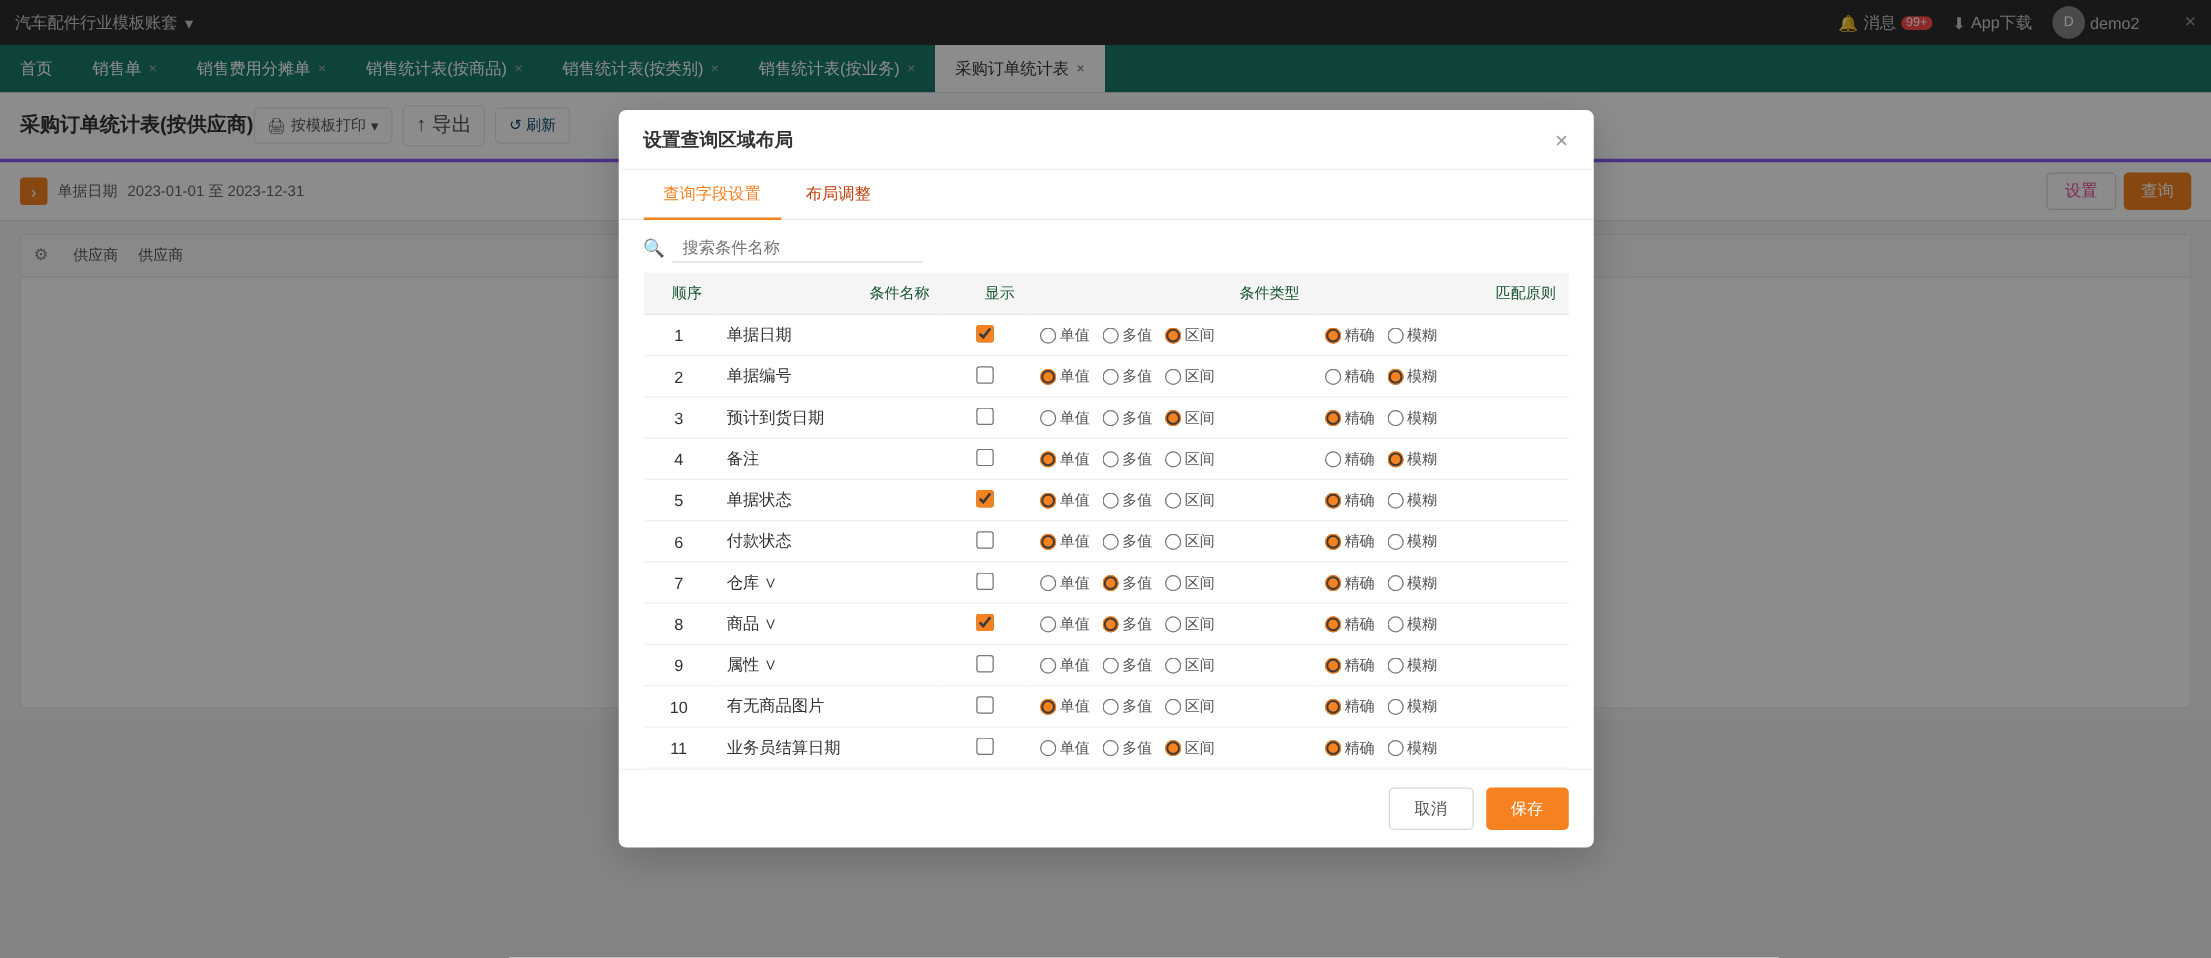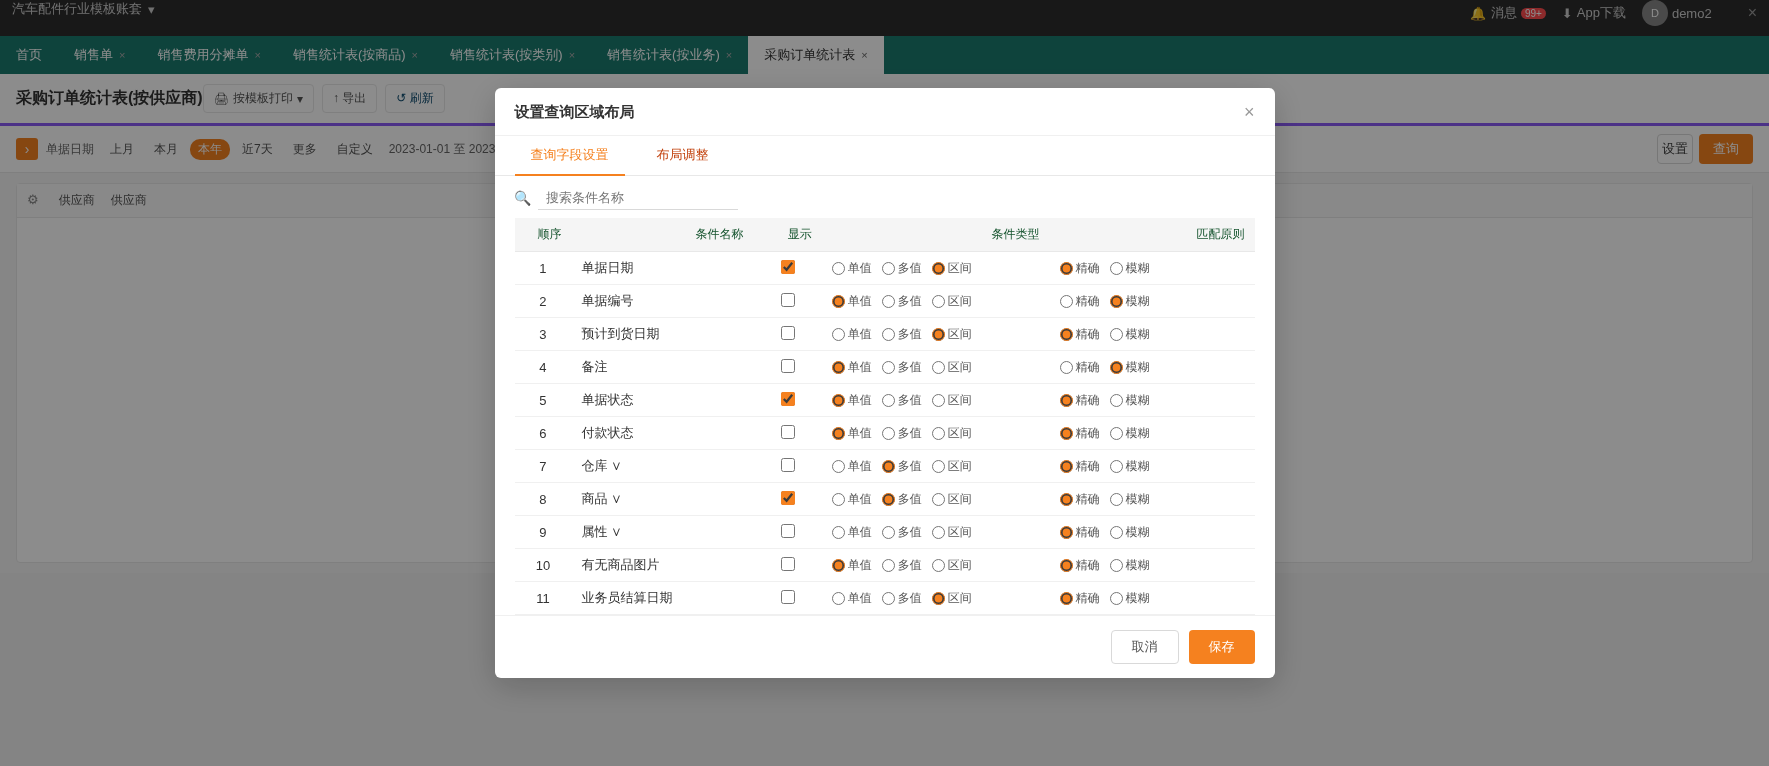--- a/index.html
+++ b/index.html
@@ -3,21 +3,21 @@
   <meta charset="utf-8">
   <style>
     * { box-sizing: border-box; margin: 0; padding: 0; }
     body { font-family: 'Microsoft YaHei', Arial, sans-serif; font-size: 13px; background: #f0f0f0; overflow: hidden; }
 
     
     .top-nav {
       background: #2d2d2d;
       height: 36px;
       display: flex;
-      align-items: flex-start;
+      align-items: center;
       padding: 0 12px;
       justify-content: space-between;
     }
     .top-nav-left { color: #ccc; font-size: 13px; display: flex; align-items: center; gap: 6px; }
     .top-nav-right { display: flex; align-items: center; gap: 16px; color: #ccc; font-size: 13px; }
     .top-nav-right .badge { background: #ff4d4f; color: white; border-radius: 10px; font-size: 10px; padding: 0 4px; }
     .top-nav-right .user { display: flex; align-items: center; gap: 4px; }
     .avatar { width: 26px; height: 26px; border-radius: 50%; background: #888; display: flex; align-items: center; justify-content: center; color: white; font-size: 11px; }
     .close-x { color: #999; cursor: pointer; font-size: 16px; margin-left: 20px; }
 
@@ -49,21 +49,21 @@
       background: white;
       padding: 10px 16px;
       border-bottom: 3px solid #8b5cf6;
       display: flex;
       align-items: center;
       justify-content: flex-start;
     }
     .page-title { font-size: 16px; font-weight: bold; color: #333; }
     .header-actions { display: flex; align-items: center; gap: 8px; }
     .btn-print { border: 1px solid #e8e8e8; background: white; padding: 5px 10px; border-radius: 4px; cursor: pointer; font-size: 12px; color: #555; display: flex; align-items: center; gap: 4px; }
-    .btn-export { border: 1px solid #e8e8e8; background: white; padding: 5px 10px; border-radius: 4px; cursor: pointer; font-size: 12px; color: #555; }
+    .btn-export { border: 1px solid #e8e8e8; background: white; padding: 5px 10px; border-radius: 4px; cursor: pointer; font-size: 16px; color: #555; }
     .btn-refresh { border: 1px solid #e8e8e8; background: white; padding: 5px 10px; border-radius: 4px; cursor: pointer; font-size: 12px; color: #0c4a6e; }
 
     
     .filter-bar {
       background: white;
       padding: 8px 16px;
       border-bottom: 1px solid #e8e8e8;
       display: flex;
       align-items: center;
       gap: 8px;
@@ -127,21 +127,21 @@
       justify-content: space-between;
     }
     .modal-title { font-size: 15px; font-weight: bold; color: #333; }
     .modal-close { cursor: pointer; color: #999; font-size: 18px; border: none; background: none; }
 
     
     .modal-tabs {
       display: flex;
       padding: 0 20px;
       border-bottom: 1px solid #e8e8e8;
-      gap: 16px;
+      gap: 4px;
     }
     .modal-tab {
       padding: 10px 16px;
       font-size: 13px;
       color: #c2410c;
       cursor: pointer;
       border-bottom: 2px solid transparent;
       margin-bottom: -1px;
     }
     .modal-tab.active {
@@ -241,23 +241,23 @@
       background: #f5811f;
       color: white;
       border: none;
       padding: 5px 14px;
       border-radius: 4px;
       cursor: pointer;
       font-size: 13px;
     }
     .btn-set {
       background: white;
-      color: #404040;
+      color: #ec4899;
       border: 1px solid #d9d9d9;
-      padding: 5px 4px;
+      padding: 5px 14px;
       border-radius: 4px;
       cursor: pointer;
       font-size: 13px;
     }
 
     
     .modal-table-wrap::-webkit-scrollbar { width: 6px; }
     .modal-table-wrap::-webkit-scrollbar-thumb { background: #d9d9d9; border-radius: 3px; }
   </style>
 </head>
@@ -331,28 +331,20 @@
     <button class="btn-refresh">
       <span>↺</span>
       <span>刷新</span>
     </button>
   </div>
 </div>
 
 <div class="filter-bar">
   <button class="filter-toggle">›</button>
   <span class="date-label">单据日期</span>
-  <div class="date-tabs">
-    <span class="date-tab">上月</span>
-    <span class="date-tab">本月</span>
-    <span class="date-tab active">本年</span>
-    <span class="date-tab">近7天</span>
-    <span class="date-tab">更多</span>
-    <span class="date-tab">自定义</span>
-  </div>
   <span class="date-range">2023-01-01 至 2023-12-31</span>
   <div style="flex:1;"></div>
   <div style="display:flex;gap:6px;">
     <button class="btn-set">设置</button>
     <button class="btn-query">查询</button>
   </div>
 </div>
 
 <div class="main-content">
   <div class="table-panel">

